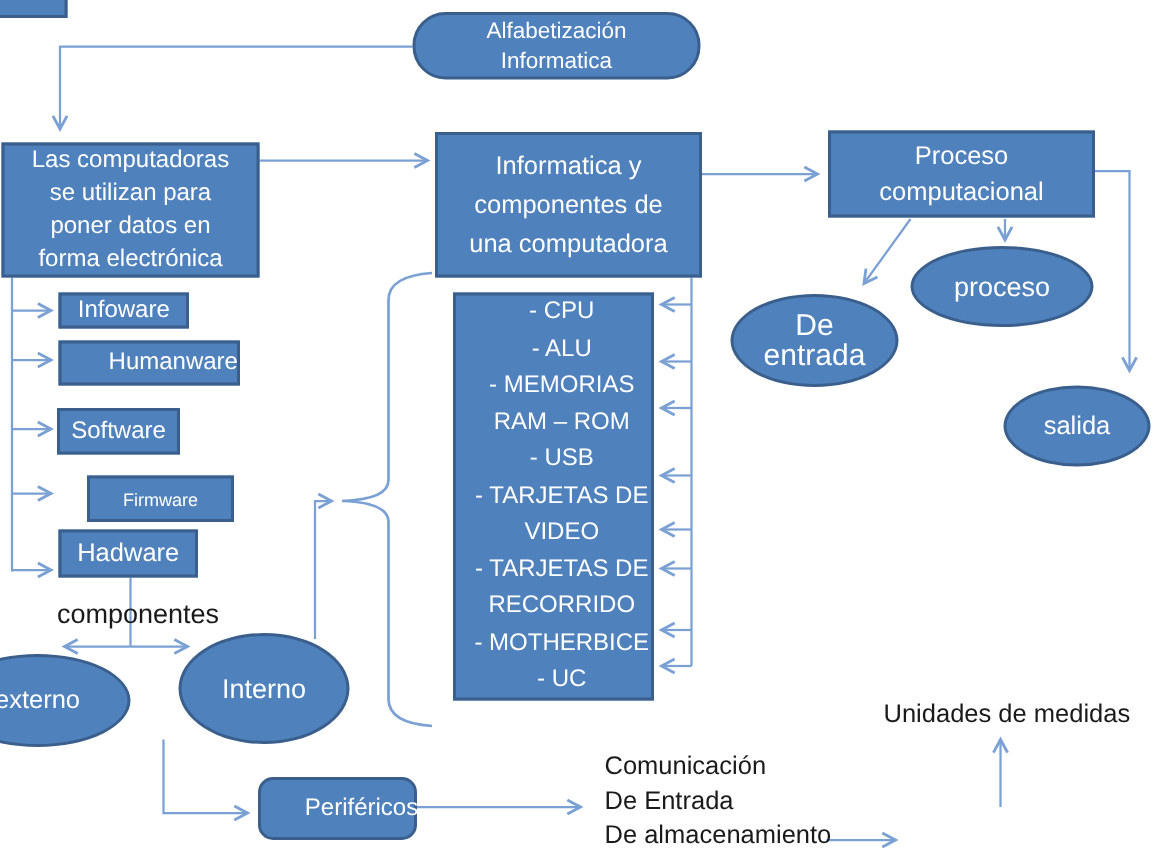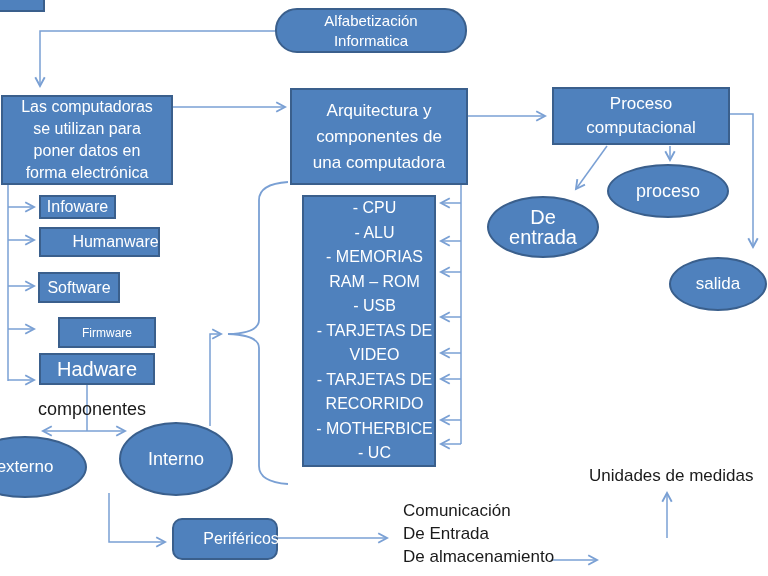--- a/index.html
+++ b/index.html
@@ -81,44 +81,44 @@
   <div class="box" style="left:-8px; top:-8px; width:53px; height:20px;"></div>
 
   <div class="box" style="left:275px; top:8px; width:192px; height:45px; font-size:15px; line-height:20px;border-radius:22px;">Alfabetización
 Informatica</div>
 
   <div class="box" style="left:1px; top:95px; width:172px; height:90px; font-size:16px; line-height:22px;">Las computadoras
 se utilizan para
 poner datos en
 forma electrónica</div>
 
-  <div class="box" style="left:290px; top:88px; width:178px; height:97px; font-size:17px; line-height:26px;">Arquitectura y
+  <div class="box" style="left:290px; top:88px; width:178px; height:97px; font-size:17px; line-height:26px;">Informatica y
 componentes de
 una computadora</div>
 
   <div class="box" style="left:552px; top:87px; width:178px; height:58px; font-size:17px; line-height:24px;">Proceso
 computacional</div>
 
   <div class="box" style="left:302px; top:195px; width:134px; height:272px; font-size:16px; line-height:24.5px;padding-left:11px;">- CPU
 - ALU
 - MEMORIAS
 RAM – ROM
 - USB
 - TARJETAS DE
 VIDEO
 - TARJETAS DE
 RECORRIDO
 - MOTHERBICE
 - UC</div>
 
-  <div class="box" style="left:39px; top:195px; width:77px; height:24px; font-size:16px;">Infoware</div>
+  <div class="box" style="left:39px; top:195px; width:87px; height:24px; font-size:16px;">Infoware</div>
   <div class="box" style="left:39px; top:227px; width:121px; height:30px; font-size:16px;padding-left:32px;">Humanware</div>
   <div class="box" style="left:38px; top:272px; width:82px; height:31px; font-size:16px;">Software</div>
   <div class="box" style="left:39px; top:317px; width:98px; height:31px; font-size:12px;margin-left:19px;">Firmware</div>
-  <div class="box" style="left:39px; top:353px; width:116px; height:32px; font-size:20px;">Hadware</div>
+  <div class="box" style="left:39px; top:353px; width:93px; height:32px; font-size:17px;">Hadware</div>
 
   <div class="box round" style="left:172px; top:518px; width:106px; height:42px; font-size:16px;padding-left:32px;">Periféricos</div>
 
   <div class="box ellipse" style="left:-37px; top:436px; width:124px; height:62px; font-size:17px;">externo</div>
   <div class="box ellipse" style="left:119px; top:422px; width:114px; height:74px; font-size:18px;">Interno</div>
   <div class="box ellipse" style="left:487px; top:196px; width:112px; height:62px; font-size:20px; line-height:20px;">De
 entrada</div>
   <div class="box ellipse" style="left:607px; top:164px; width:122px; height:54px; font-size:18px;">proceso</div>
   <div class="box ellipse" style="left:669px; top:257px; width:98px; height:54px; font-size:17px;">salida</div>
 

